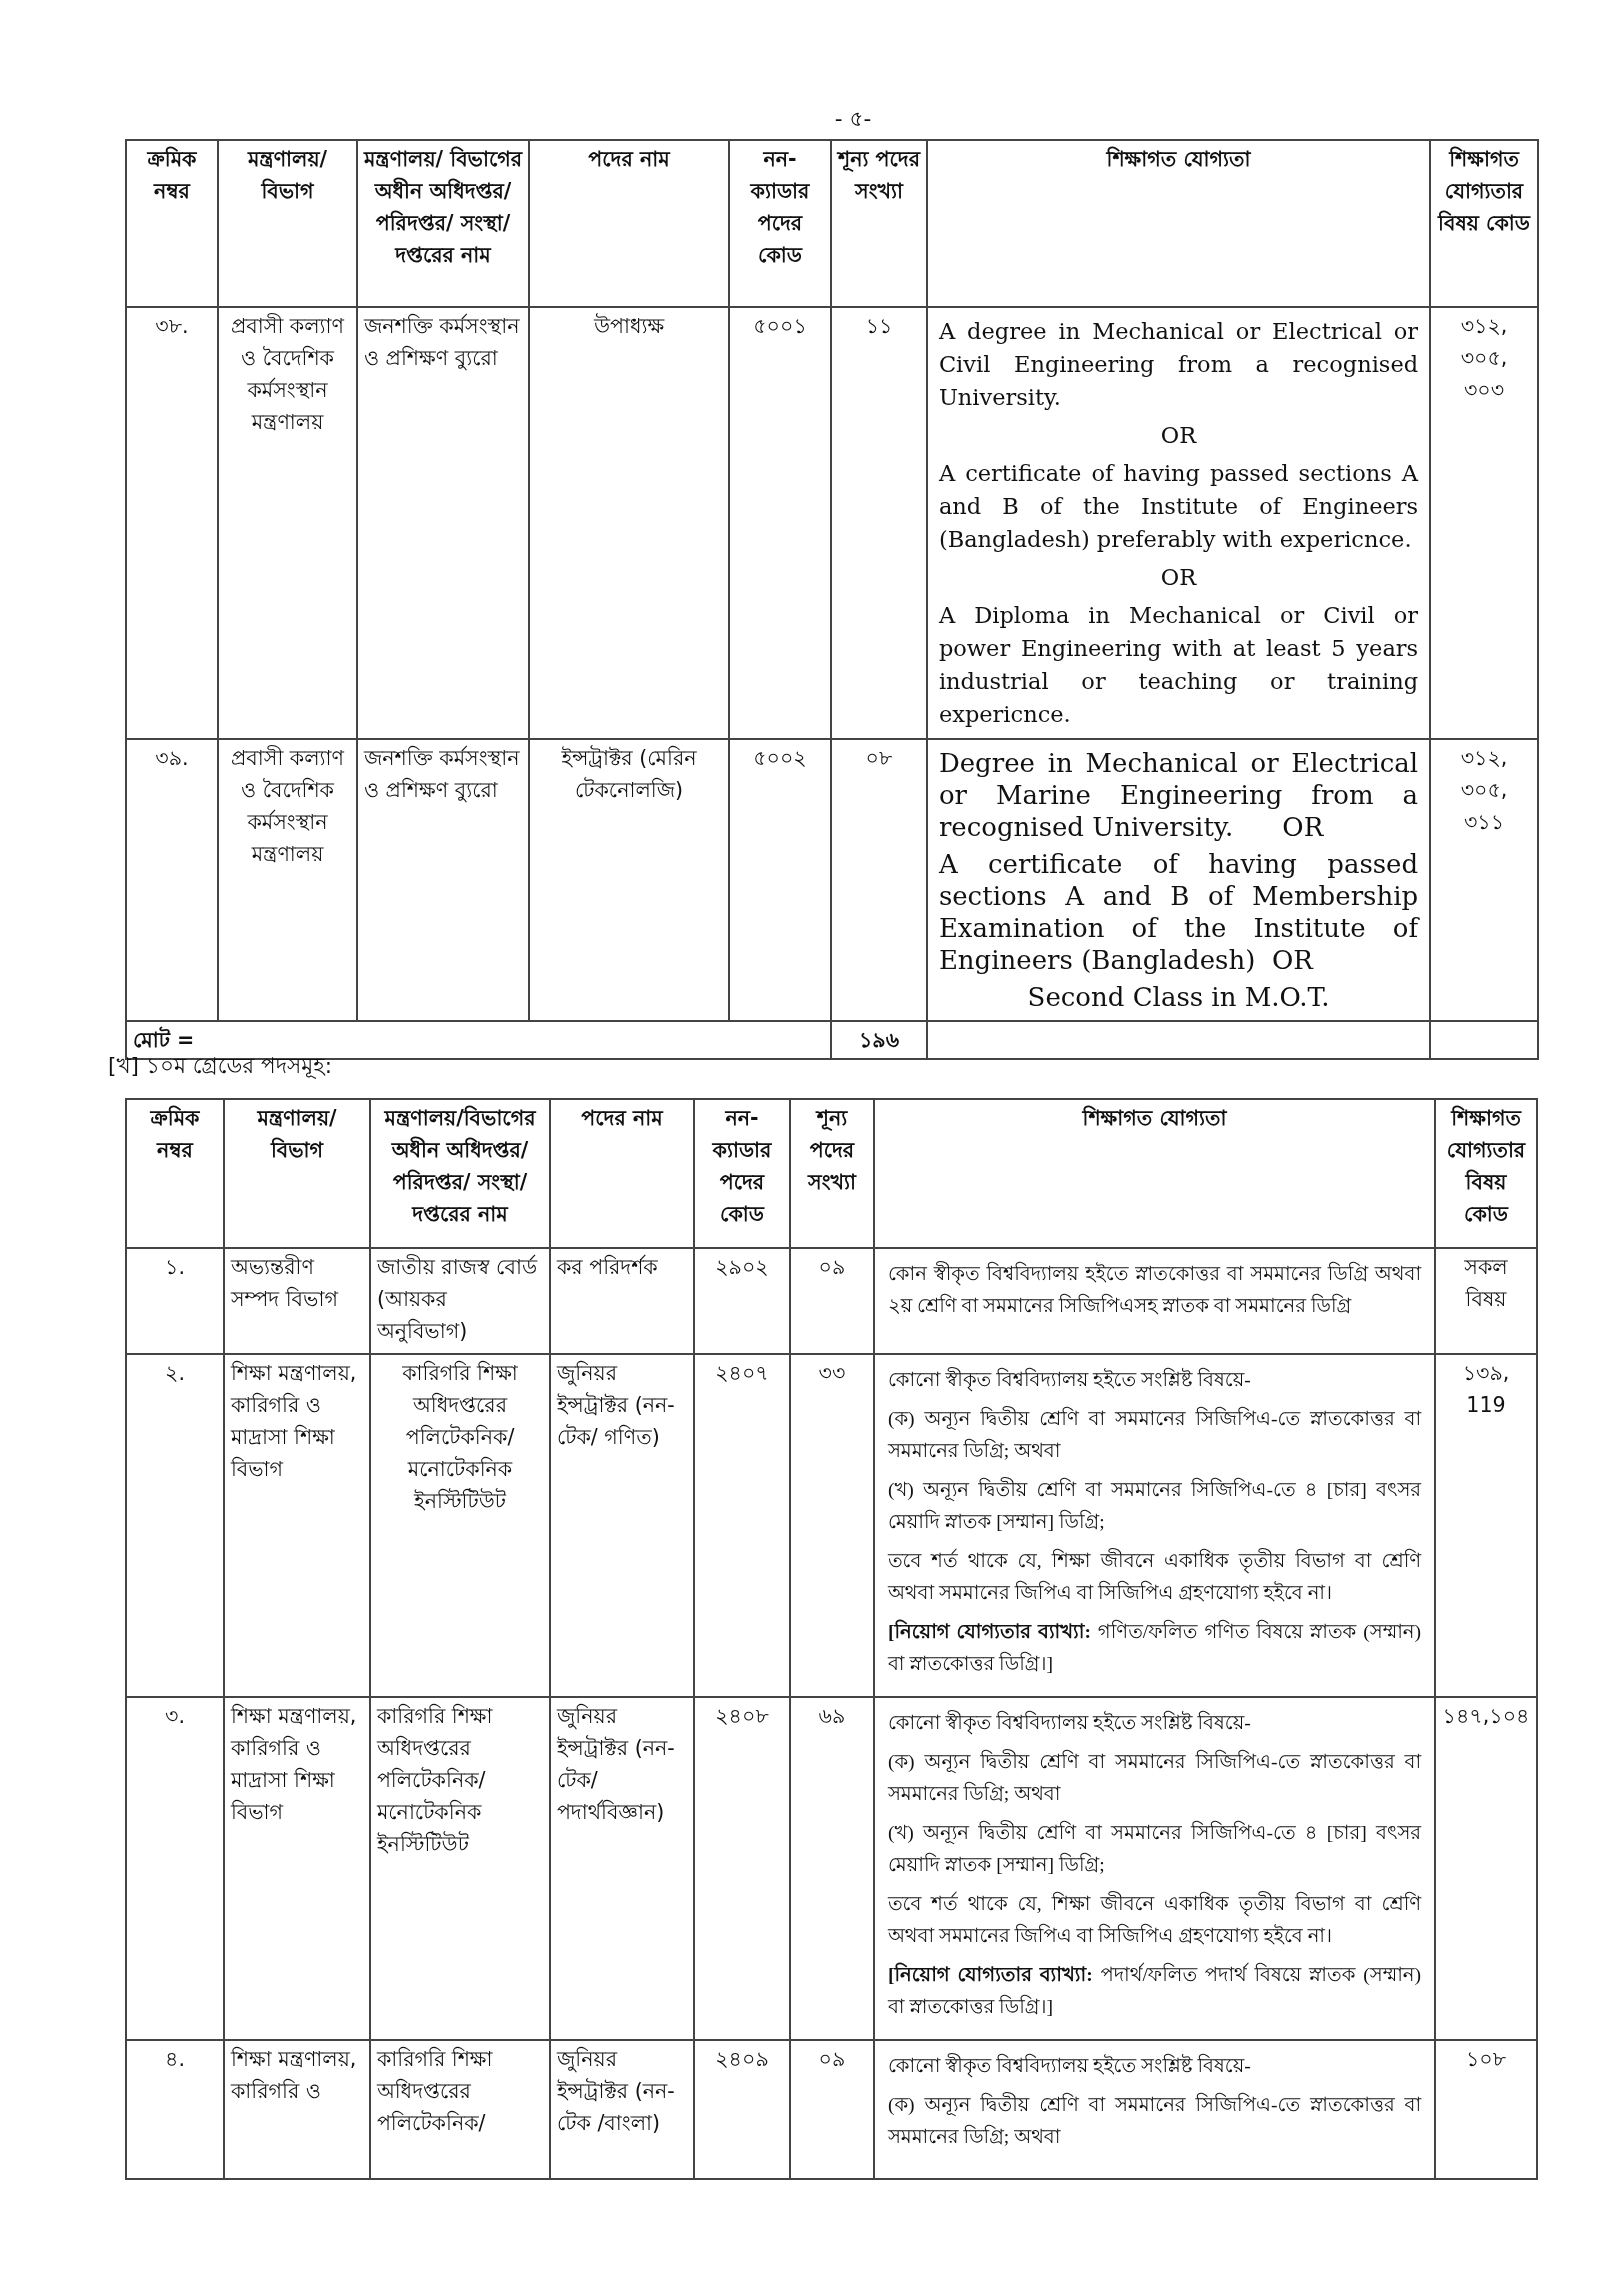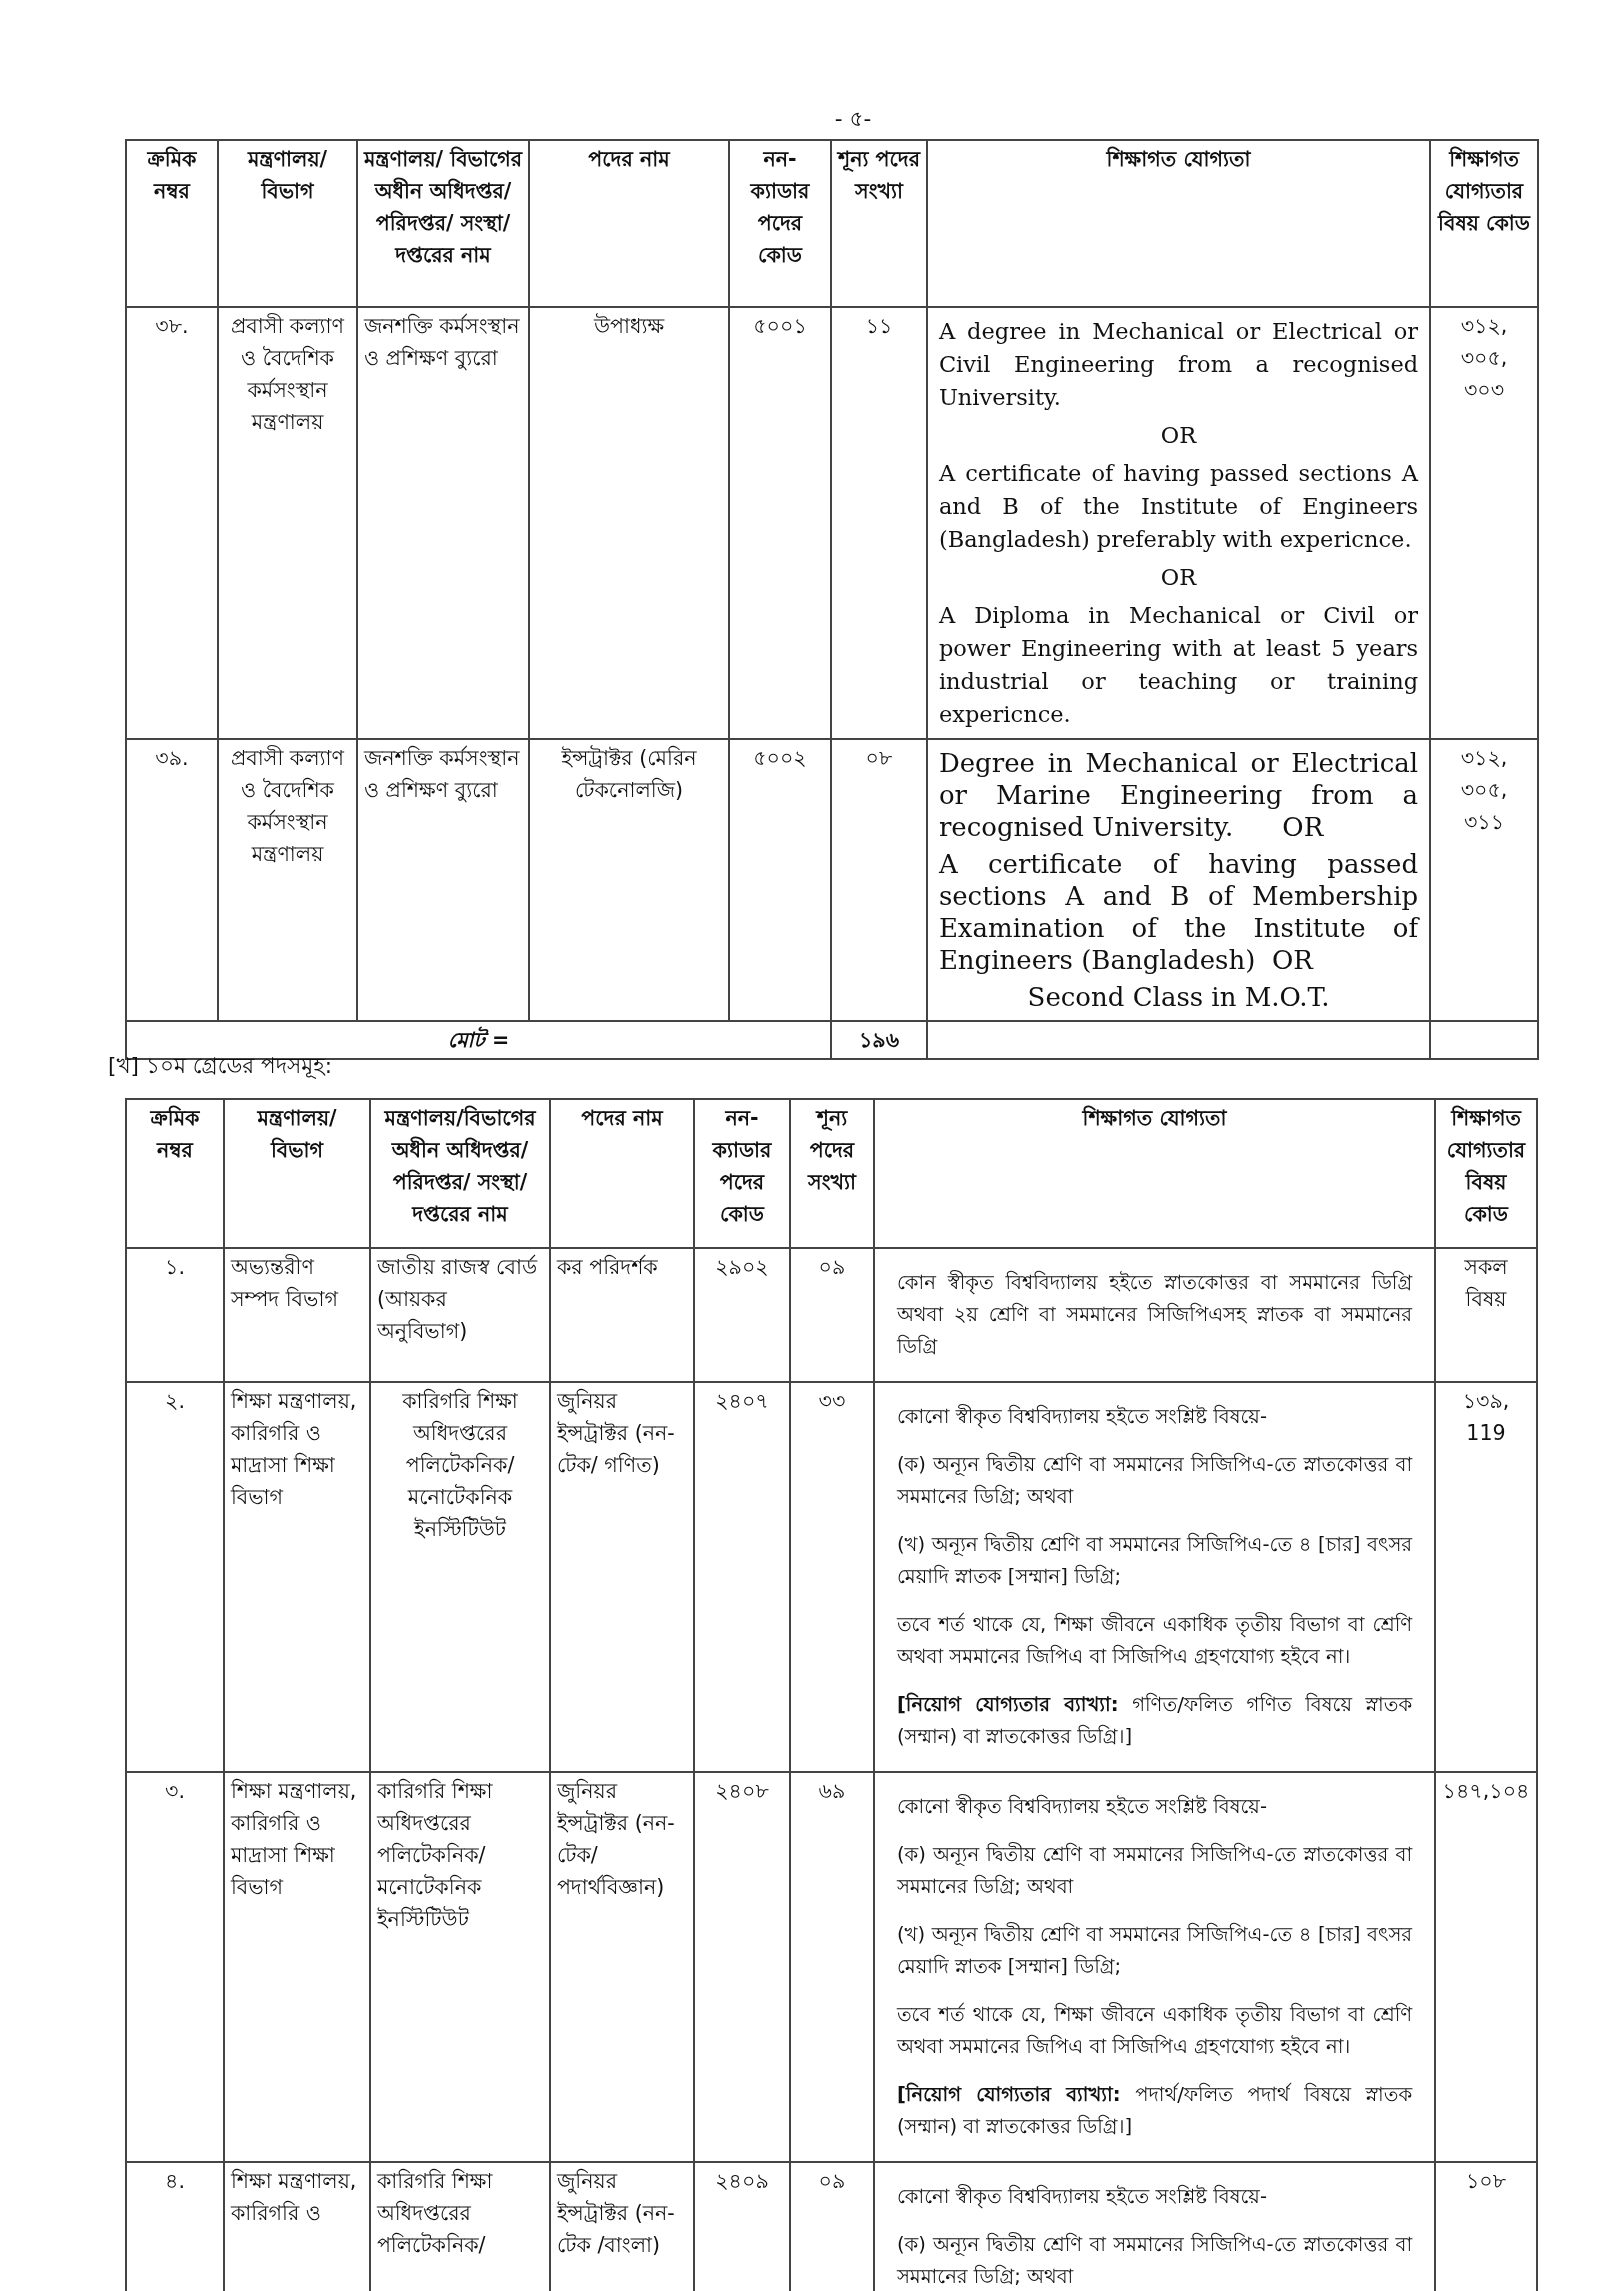--- a/index.html
+++ b/index.html
@@ -25,23 +25,23 @@
   .l { text-align: left; }
   .eng {
     font-family: "DejaVu Serif", serif; font-size: 22.5px; line-height: 33px;
     text-align: justify; padding: 3.9px 11.8px;
   }
   .eng.small { font-size: 26px; line-height: 32px; }
   .eng p { margin: 5px; }
   .eng .or { text-align: center; }
   .eng .inline-or { margin-left: 49px; }
   .bn-q { text-align: justify; padding: 2px 7.8px; font-size: 19.6px; line-height: 32px; }
-  .bn-q p { margin: 16px; }
+  .bn-q p { margin: 7px; font-family: Liberation Serif, serif; }
   .bn-q b { font-weight: bold; }
-  .total-label { text-align: center; font-weight: bold; padding-right: 9.8px; font-style: italic; }
+  .total-label { text-align: left; font-weight: bold; padding-right: 9.8px; }
   .total-val { text-align: center; font-weight: bold; }
   .section-heading {
     position: absolute; left: 108px; top: 1049px; font-weight: normal; font-size: 21.6px;
   }
 </style>
 </head>
 <body>
 
 <div class="page-number">- ৫-</div>
 

